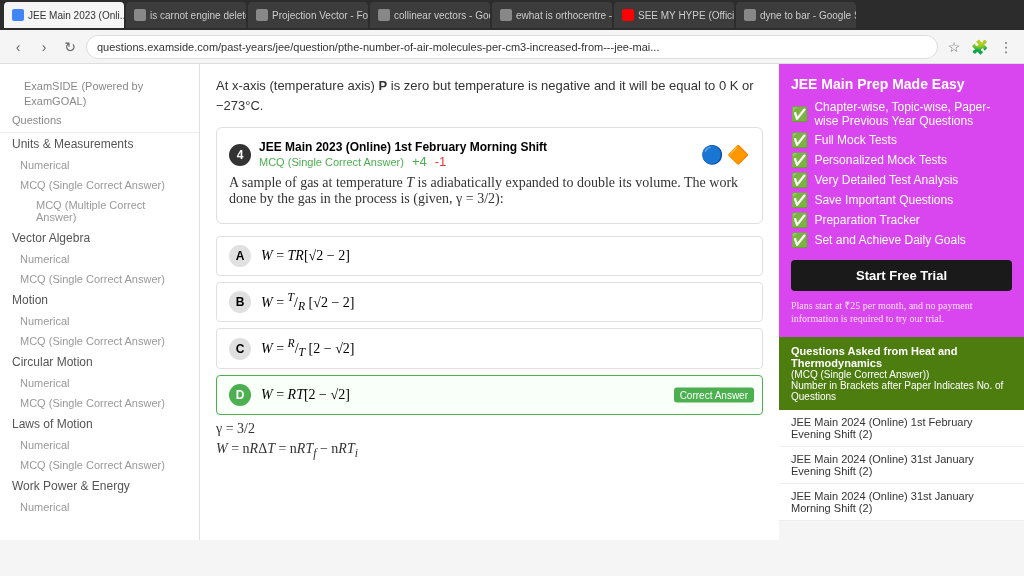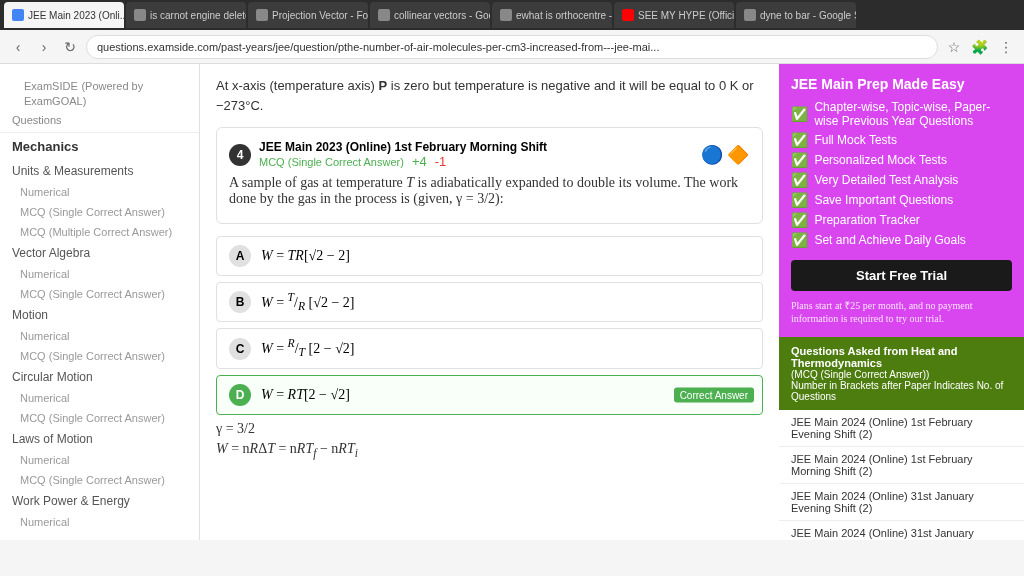--- a/index.html
+++ b/index.html
@@ -333,25 +333,24 @@
 
   <div class="sidebar">
     <div style="padding:8px 12px 2px; border-bottom:1px solid #eee;">
       <div class="brand">
         <span>ExamSIDE</span>
         <span>(Powered by ExamGOAL)</span>
       </div>
       <div style="color:#888;font-size:11px;padding:0 0 4px 0;">Questions</div>
     </div>
 
-    <div class="sidebar-section">Mechanics</div>
     <div class="sidebar-item">Units &amp; Measurements</div>
     <div class="sidebar-item" style="color:#999;font-size:11px;padding-left:20px;">Numerical</div>
     <div class="sidebar-item" style="color:#999;font-size:11px;padding-left:20px;">MCQ (Single Correct Answer)</div>
-    <div class="sidebar-item" style="color:#999;font-size:11px;padding-left:20px;">MCQ (Multiple Correct Answer)</div>
+    <div class="sidebar-item" style="color:#999;font-size:11px;padding-left:36px;">MCQ (Multiple Correct Answer)</div>
     <div class="sidebar-item">Vector Algebra</div>
     <div class="sidebar-item" style="color:#999;font-size:11px;padding-left:20px;">Numerical</div>
     <div class="sidebar-item" style="color:#999;font-size:11px;padding-left:20px;">MCQ (Single Correct Answer)</div>
     <div class="sidebar-item">Motion</div>
     <div class="sidebar-item" style="color:#999;font-size:11px;padding-left:20px;">Numerical</div>
     <div class="sidebar-item" style="color:#999;font-size:11px;padding-left:20px;">MCQ (Single Correct Answer)</div>
     <div class="sidebar-item">Circular Motion</div>
     <div class="sidebar-item" style="color:#999;font-size:11px;padding-left:20px;">Numerical</div>
     <div class="sidebar-item" style="color:#999;font-size:11px;padding-left:20px;">MCQ (Single Correct Answer)</div>
     <div class="sidebar-item">Laws of Motion</div>
@@ -444,19 +443,18 @@
       <div class="prep-note">Plans start at ₹25 per month, and no payment information is required to try our trial.</div>
     </div>
 
     <div class="questions-section">
       <div>Questions Asked from Heat and Thermodynamics</div>
       <div class="subtitle">(MCQ (Single Correct Answer))</div>
       <div class="subtitle">Number in Brackets after Paper Indicates No. of Questions</div>
     </div>
 
     <div class="question-link">JEE Main 2024 (Online) 1st February Evening Shift (2)</div>
-    <div class="question-link">JEE Main 2024 (Online) 1st February Morning Shift (2)</div>
     <div class="question-link">JEE Main 2024 (Online) 31st January Evening Shift (2)</div>
     <div class="question-link">JEE Main 2024 (Online) 31st January Morning Shift (2)</div>
 
   </div>
 
 </div>
 
 </body></html>

